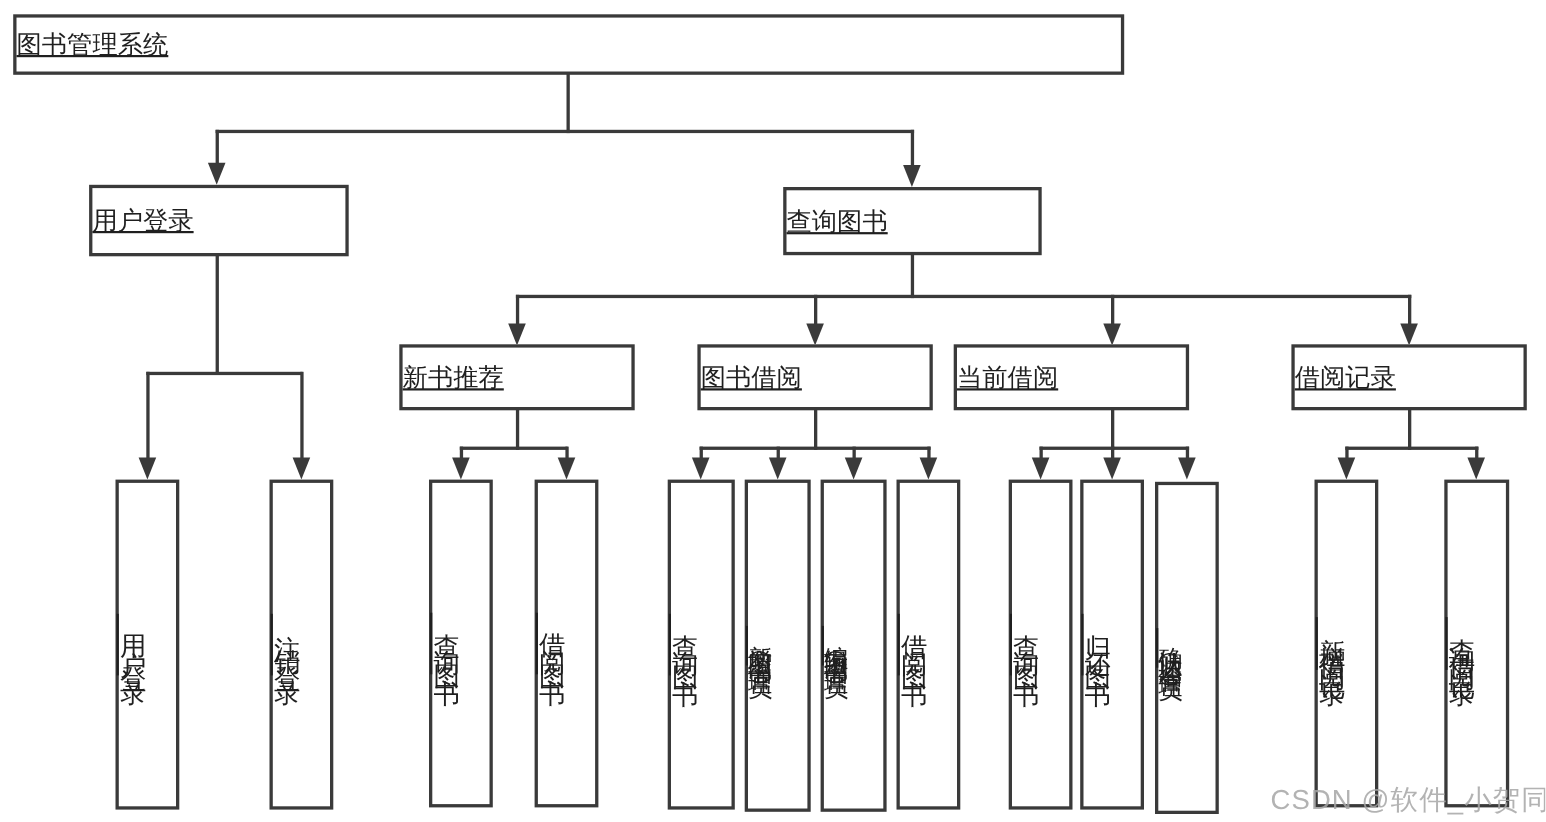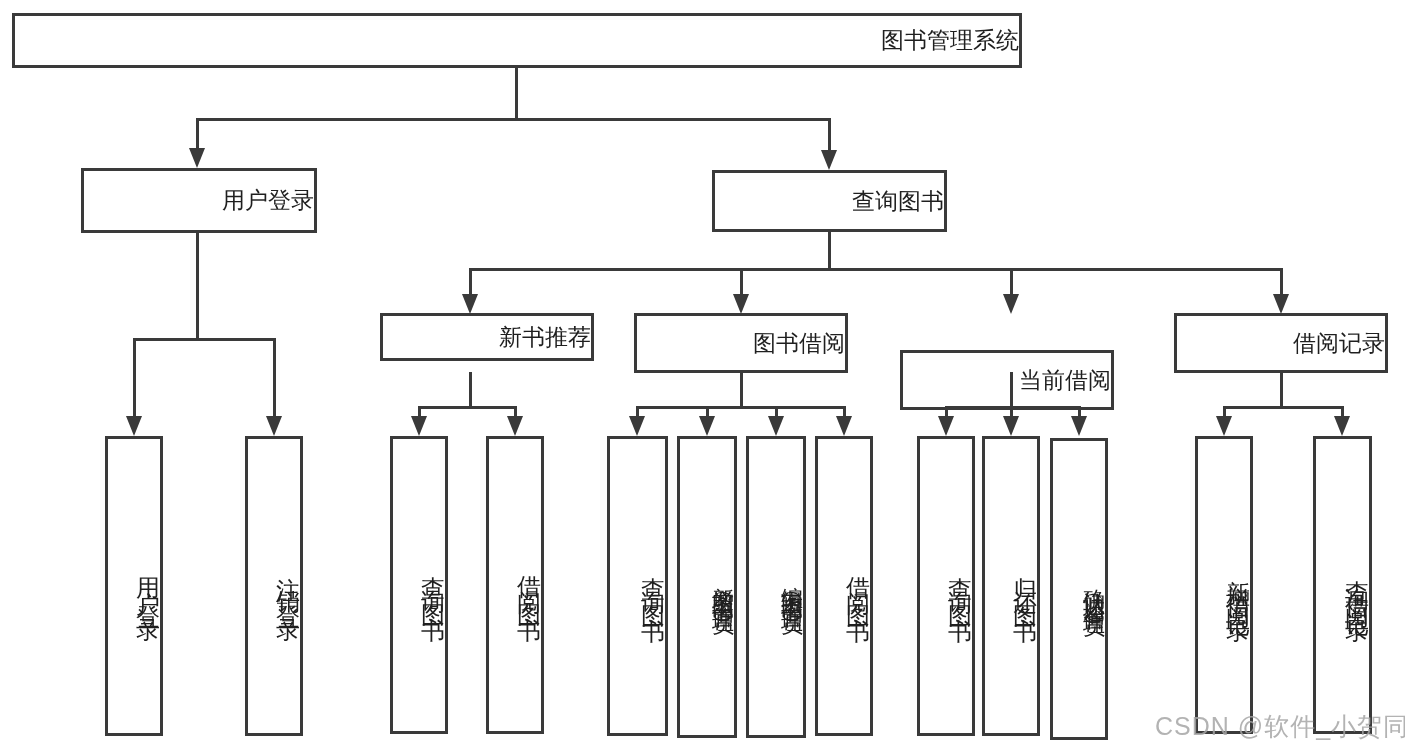--- a/index.html
+++ b/index.html
@@ -18,21 +18,22 @@
     color: var(--text);
     overflow: hidden;
   }
   .box {
     position: absolute;
     box-sizing: border-box;
     border: 3px solid var(--line);
     background: var(--bg);
     display: flex;
     align-items: center;
-    justify-content: flex-end;
+    justify-content: flex-start;
+    text-decoration: underline;
   }
   .lbl {
     font-size: 23px;
     color: var(--text);
     white-space: nowrap;
     line-height: 1;
   }
   .vlbl {
     writing-mode: vertical-rl;
     font-size: 24px;
@@ -95,27 +96,27 @@
   <div class="hline" style="left:469px; top:268px; width:814px;"></div>
   <div class="vline" style="left:469px; top:268px; height:29px;"></div>
   <div class="arrow" style="left:462px; top:294px;"></div>
   <div class="vline" style="left:740px; top:268px; height:29px;"></div>
   <div class="arrow" style="left:733px; top:294px;"></div>
   <div class="vline" style="left:1010px; top:268px; height:29px;"></div>
   <div class="arrow" style="left:1003px; top:294px;"></div>
   <div class="vline" style="left:1280px; top:268px; height:29px;"></div>
   <div class="arrow" style="left:1273px; top:294px;"></div>
 
-  <div class="box" style="left:380px; top:313px; width:214px; height:48px;">
+  <div class="box" style="left:363px; top:313px; width:214px; height:60px;">
     <span class="lbl">新书推荐</span>
   </div>
-  <div class="box" style="left:634px; top:313px; width:214px; height:60px;padding-left:22px;">
+  <div class="box" style="left:634px; top:313px; width:214px; height:60px;">
     <span class="lbl">图书借阅</span>
   </div>
-  <div class="box" style="left:900px; top:313px; width:214px; height:60px;margin-top:37px;">
+  <div class="box" style="left:867px; top:313px; width:214px; height:60px;">
     <span class="lbl">当前借阅</span>
   </div>
   <div class="box" style="left:1174px; top:313px; width:214px; height:60px;">
     <span class="lbl">借阅记录</span>
   </div>
 
   <div class="vline" style="left:469px; top:372px; height:37px;"></div>
   <div class="hline" style="left:418px; top:406px; width:98px;"></div>
   <div class="vline" style="left:418px; top:406px; height:13px;"></div>
   <div class="arrow" style="left:411px; top:416px;"></div>

